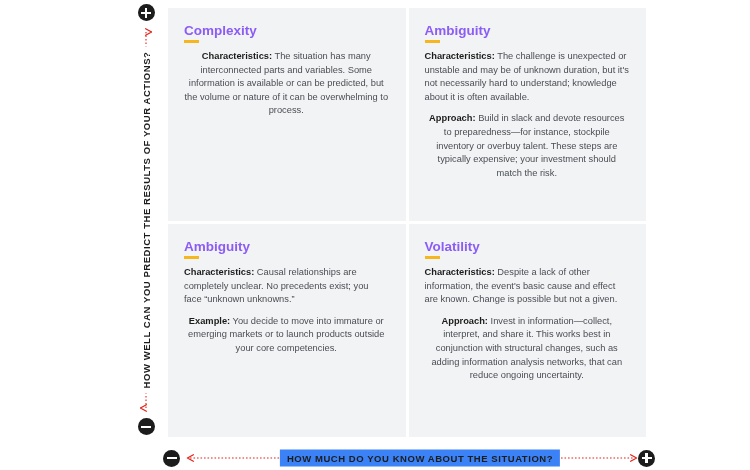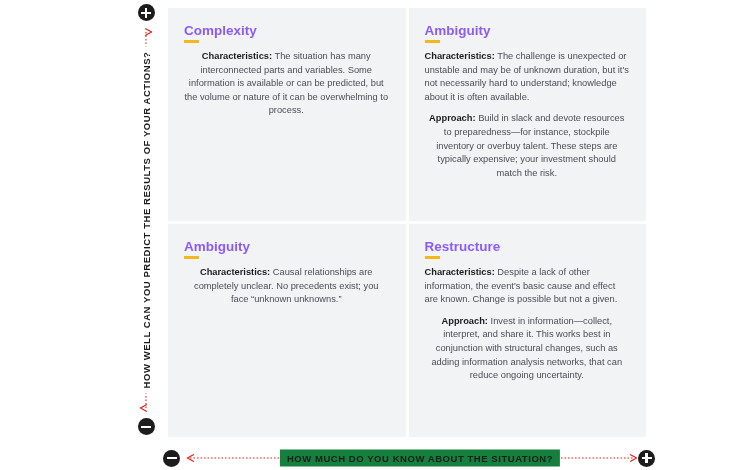--- a/index.html
+++ b/index.html
@@ -112,21 +112,21 @@
   #x-axis-label {
     position: absolute;
     left: 50%;
     top: 50%;
     transform: translate(-50%, -50%);
     white-space: nowrap;
     font-size: 9.5px;
     font-weight: bold;
     letter-spacing: 0.55px;
     color: #1c1c1c;
-    background: #15803d;
+    background: #3b82f6;
     padding: 3px 7px;
   }
 
   
   #matrix {
     position: absolute;
     left: 168px;
     top: 8px;
     width: 478px;
     height: 429px;
@@ -217,24 +217,25 @@
 
     <div class="quad">
       <div class="quad-title">Ambiguity</div>
       <p class="para"><span class="lbl">Characteristics:</span><span> The challenge is unexpected or unstable and may be of unknown duration, but it's not necessarily hard to understand; knowledge about it is often available.</span></p>
       <p class="para"><span class="lbl">Approach:</span><span> Build in slack and devote resources to preparedness—for instance, stockpile inventory or overbuy talent. These steps are typically expensive; your investment should match the risk.</span></p>
     </div>
 
     <div class="quad">
       <div class="quad-title">Ambiguity</div>
       <p class="para"><span class="lbl">Characteristics:</span><span> Causal relationships are completely unclear. No precedents exist; you face “unknown unknowns.”</span></p>
-    </div>
-
-    <div class="quad">
-      <div class="quad-title">Restructure</div>
+      <p class="para"><span class="lbl">Example:</span><span> You decide to move into immature or emerging markets or to launch products outside your core competencies.</span></p>
+    </div>
+
+    <div class="quad">
+      <div class="quad-title">Volatility</div>
       <p class="para"><span class="lbl">Characteristics:</span><span> Despite a lack of other information, the event's basic cause and effect are known. Change is possible but not a given.</span></p>
       <p class="para"><span class="lbl">Approach:</span><span> Invest in information—collect, interpret, and share it. This works best in conjunction with structural changes, such as adding information analysis networks, that can reduce ongoing uncertainty.</span></p>
     </div>
 
   </div>
 
   <div id="x-axis">
 
     <div class="badge" id="x-badge-minus">
       <span class="bar-h"></span>

